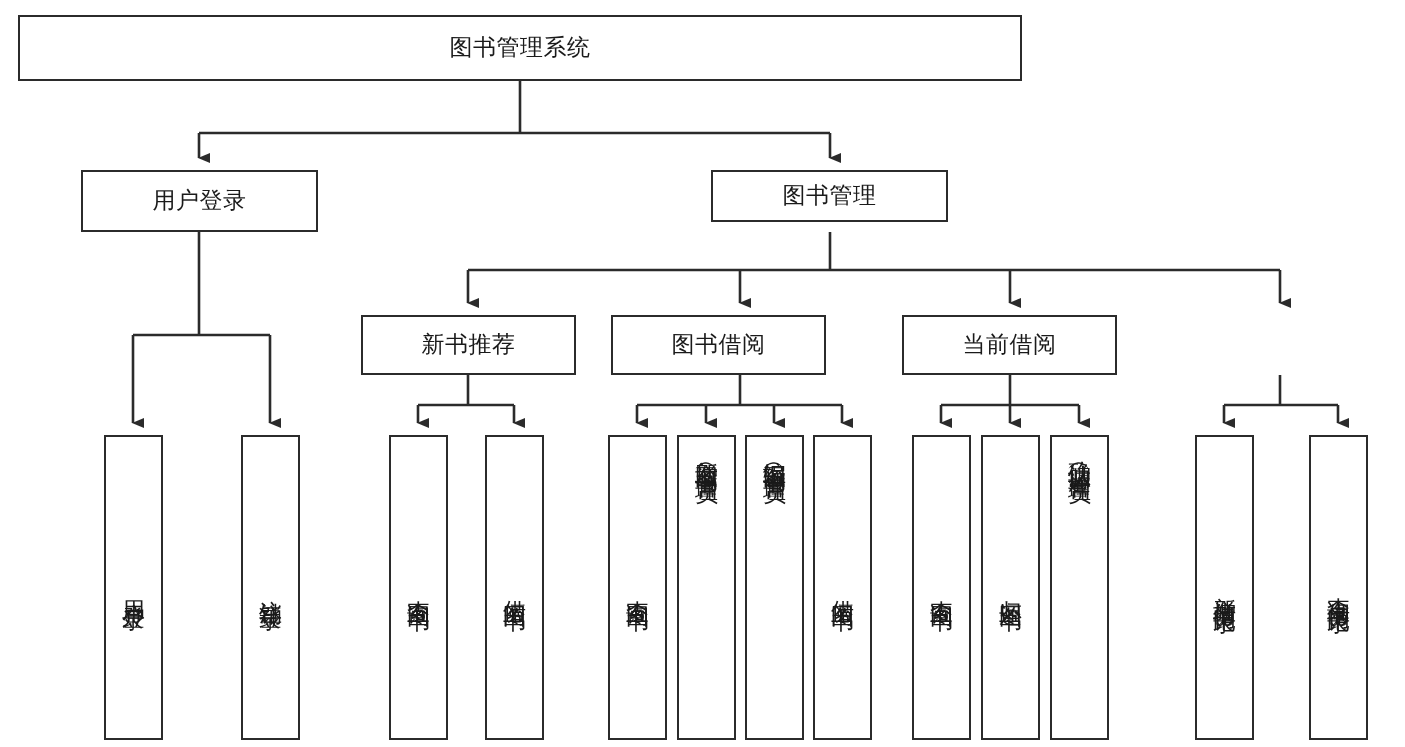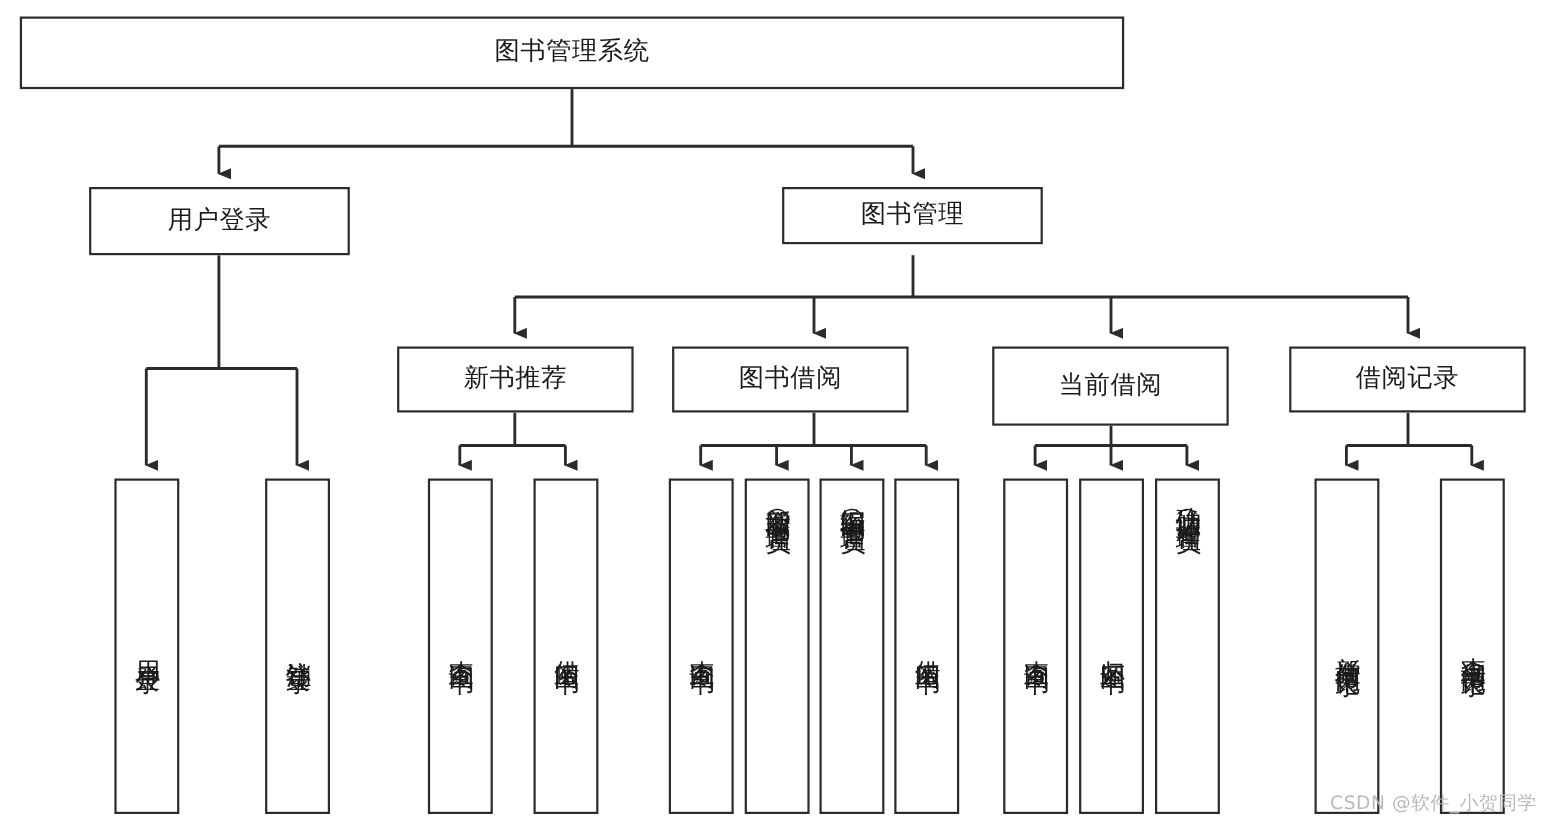--- a/index.html
+++ b/index.html
@@ -141,25 +141,22 @@
   <div class="node horiz" style="left:711px; top:170px; width:237px; height:52px;">
     <span class="node-label">图书管理</span>
   </div>
 
   <div class="node horiz" style="left:361px; top:315px; width:215px; height:60px;align-items:center;">
     <span class="node-label">新书推荐</span>
   </div>
   <div class="node horiz" style="left:611px; top:315px; width:215px; height:60px;">
     <span class="node-label">图书借阅</span>
   </div>
-  <div class="node horiz" style="left:902px; top:315px; width:215px; height:72px;">
+  <div class="node horiz" style="left:902px; top:315px; width:215px; height:60px;">
     <span class="node-label">当前借阅</span>
-  </div>
-  <div class="node horiz" style="left:1172px; top:315px; width:215px; height:60px;">
-    <span class="node-label">借阅记录</span>
   </div>
 
   <div class="node vert centered" style="left:104px; top:435px; width:59px; height:305px;">
     <span class="node-label">用户登录</span>
   </div>
   <div class="node vert centered" style="left:241px; top:435px; width:59px; height:305px;">
     <span class="node-label">注销登录</span>
   </div>
 
   <div class="node vert centered" style="left:389px; top:435px; width:59px; height:305px;">
@@ -192,15 +189,14 @@
     <span class="node-label">确认归还（管理员）</span>
   </div>
 
   <div class="node vert centered" style="left:1195px; top:435px; width:59px; height:305px;">
     <span class="node-label">新增借阅记录</span>
   </div>
   <div class="node vert centered" style="left:1309px; top:435px; width:59px; height:305px;">
     <span class="node-label">查询借阅记录</span>
   </div>
 
-  <div id="watermark">CSDN @软件_小贺同学</div>
 
 </div>
 
 </body></html>

